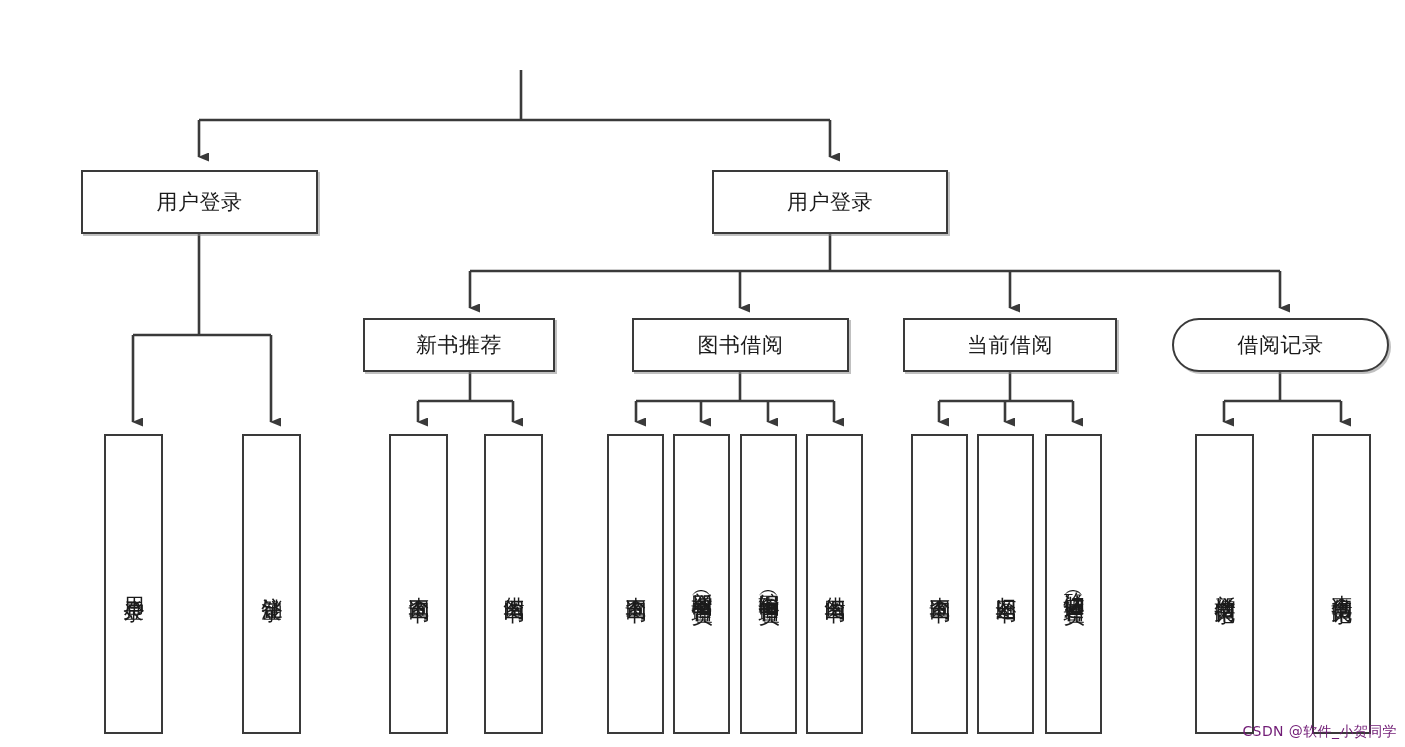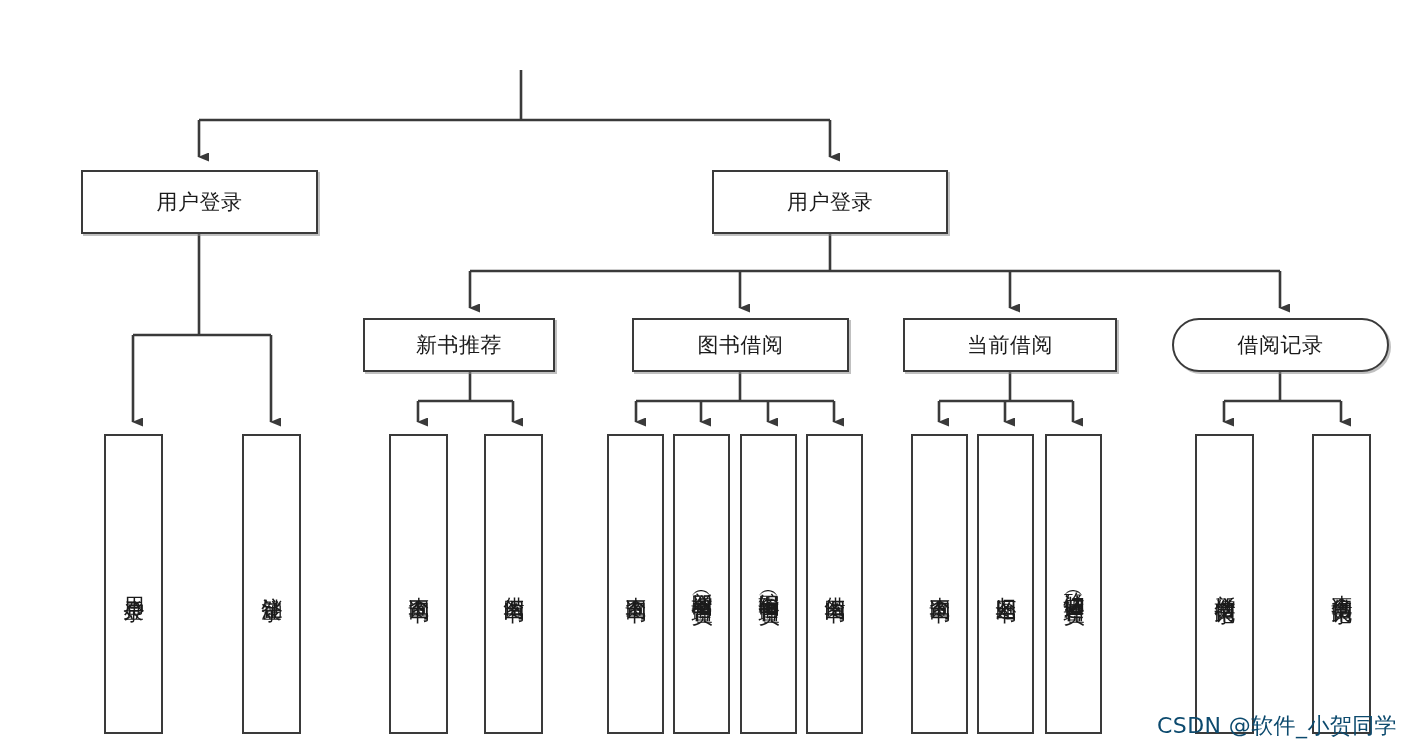--- a/index.html
+++ b/index.html
@@ -53,22 +53,22 @@
     letter-spacing: 2px;
     line-height: 1.0;
     max-height: 100%;
     text-align: center;
     font-size: 21px;
   }
   .watermark {
     position: absolute;
     right: 8px;
     bottom: 6px;
-    font-size: 22px;
-    color: #0c4a6e;
+    font-size: 14px;
+    color: #701a75;
     white-space: nowrap;
     letter-spacing: 0.4px;
   }
 </style>
 </head>
 <body>
 
 <div id="diagram-root">
 
   <svg class="canvas" viewBox="0 0 1405 747" aria-hidden="true">

